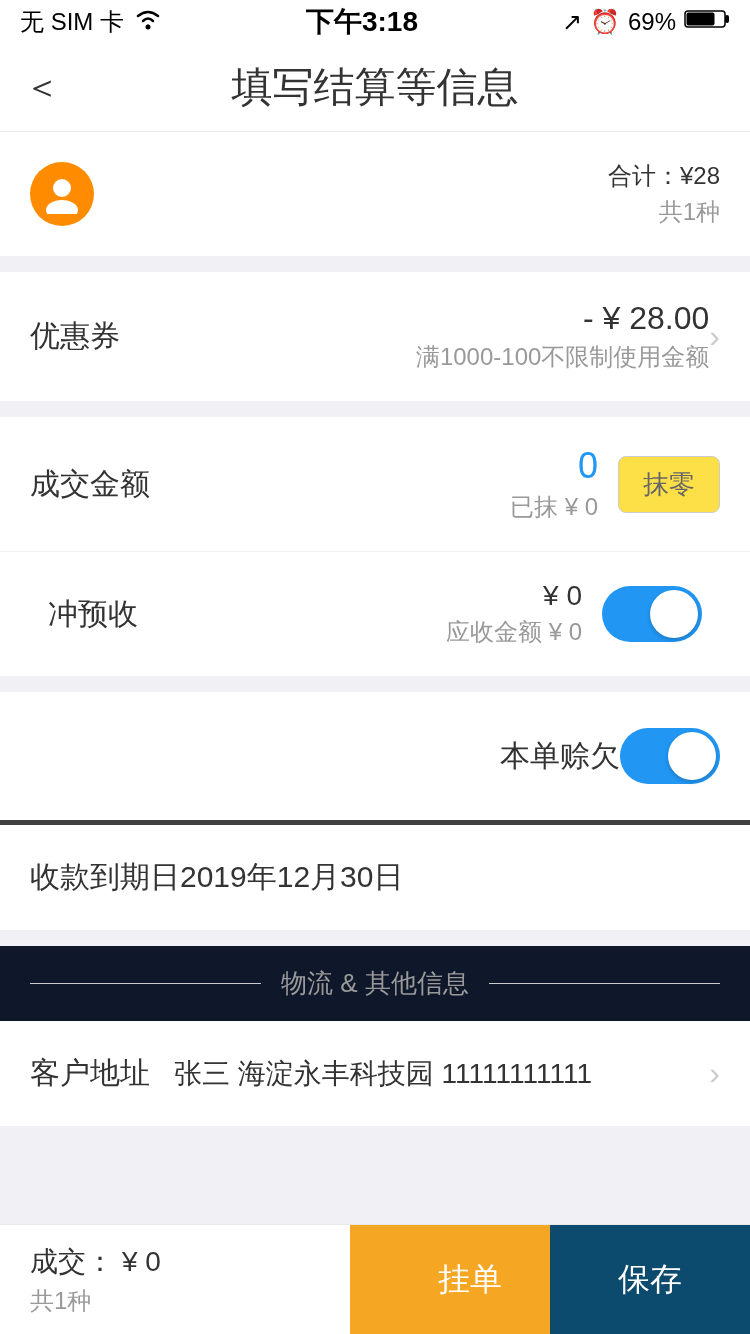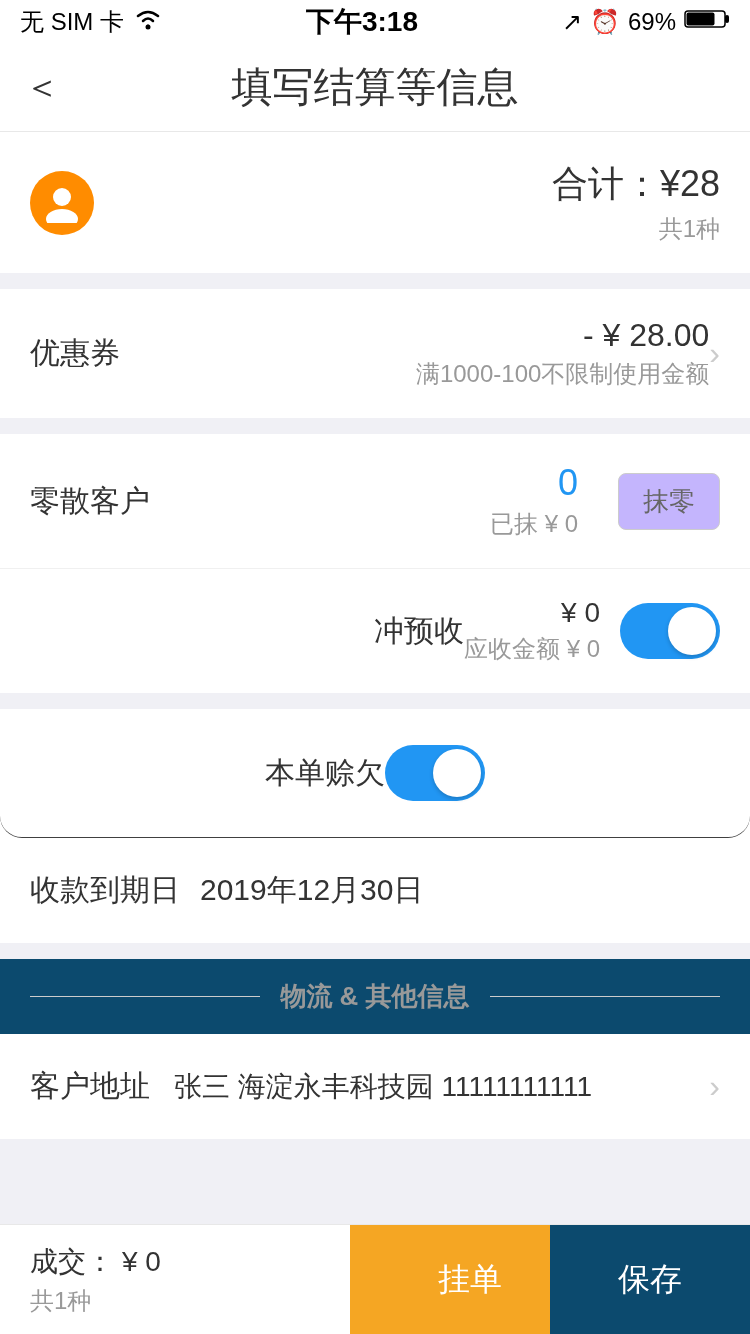--- a/index.html
+++ b/index.html
@@ -74,21 +74,21 @@
       width: 64px;
       height: 64px;
       background: #ff8c00;
       border-radius: 50%;
       display: flex;
       align-items: center;
       justify-content: center;
     }
     .customer-name { font-size: 30px; color: #333; }
     .customer-right { text-align: right; }
-    .total-amount { font-size: 36px; color: #333; }
+    .total-amount { font-size: 24px; color: #333; }
     .total-count { font-size: 24px; color: #999; margin-top: 4px; }
 
     
     .row-item {
       background: #fff;
       padding: 28px 30px;
       display: flex;
       align-items: center;
       justify-content: space-between;
       border-bottom: 1px solid #f0f0f0;
@@ -117,31 +117,30 @@
     .deal-right { display: flex; align-items: center; gap: 20px; }
     .deal-value-area { text-align: right; }
     .deal-value { font-size: 36px; color: #2196F3; }
     .deal-sub { font-size: 24px; color: #999; margin-top: 4px; }
     .round-btn {
       border: 1px solid #ccc;
       border-radius: 8px;
       padding: 10px 24px;
       font-size: 26px;
       color: #666;
-      background: #c4b5fd;
-      cursor: pointer;
-      margin-left: 20px;
+      background: #fde047;
+      cursor: pointer;
     }
 
     
     .prepay-row {
-      padding: 28px 30px;
-      display: flex;
-      align-items: center;
-      justify-content: flex-end;
+      padding: 28px 48px;
+      display: flex;
+      align-items: center;
+      justify-content: space-between;
     }
     .prepay-label { font-size: 30px; color: #333; }
     .prepay-right { display: flex; align-items: center; gap: 20px; }
     .prepay-value-area { text-align: right; }
     .prepay-main { font-size: 28px; color: #333; }
     .prepay-sub { font-size: 24px; color: #999; margin-top: 4px; }
 
     
     .toggle {
       width: 100px;
@@ -164,32 +163,30 @@
 
     
     .credit-section {
       background: #fff;
       margin-bottom: 16px;
     }
     .credit-row {
       padding: 36px 30px;
       display: flex;
       align-items: center;
-      justify-content: center;
-      border-bottom: 1px solid #404040;
-      border-radius: 22px;
+      justify-content: flex-end;
+      border-bottom: 5px solid #404040;
     }
     .credit-label { font-size: 30px; color: #333; }
 
     
     .due-row {
       padding: 32px 30px;
       display: flex;
       align-items: center;
-      gap: 20px;
     }
     .due-label { font-size: 30px; color: #333; }
     .due-date { font-size: 30px; color: #333; }
     .logistics-line {
       display: flex;
       align-items: center;
       justify-content: center;
       gap: 20px;
     }
     .logistics-line-bar {
@@ -319,21 +316,21 @@
         <div class="discount-amount">- ¥ 28.00</div>
         <div class="discount-desc">满1000-100不限制使用金额</div>
       </div>
       <span class="chevron-right">›</span>
     </div>
   </div>
 </div>
 
 <div class="deal-section">
   <div class="deal-row">
-    <span class="deal-label">零散客户</span>
+    <span class="deal-label">成交金额</span>
     <div class="deal-right">
       <div class="deal-value-area">
         <div class="deal-value">0</div>
         <div class="deal-sub">已抹  ¥ 0</div>
       </div>
       <button class="round-btn">抹零</button>
     </div>
   </div>
   <div class="prepay-row">
     <span class="prepay-label">冲预收</span>
@@ -355,21 +352,21 @@
     <div class="toggle">
       <div class="toggle-knob"></div>
     </div>
   </div>
   <div class="due-row">
     <span class="due-label">收款到期日</span>
     <span class="due-date">2019年12月30日</span>
   </div>
 </div>
 
-<div style="background:#0c4a6e; padding: 20px 30px; font-weight: bold;">
+<div style="background:#0f172a; padding: 20px 30px;">
   <div class="logistics-line">
     <div class="logistics-line-bar"></div>
     <span class="logistics-text">物流 &amp; 其他信息</span>
     <div class="logistics-line-bar"></div>
   </div>
 </div>
 
 <div class="address-section">
   <div class="address-row">
     <span class="address-label">客户地址</span>

